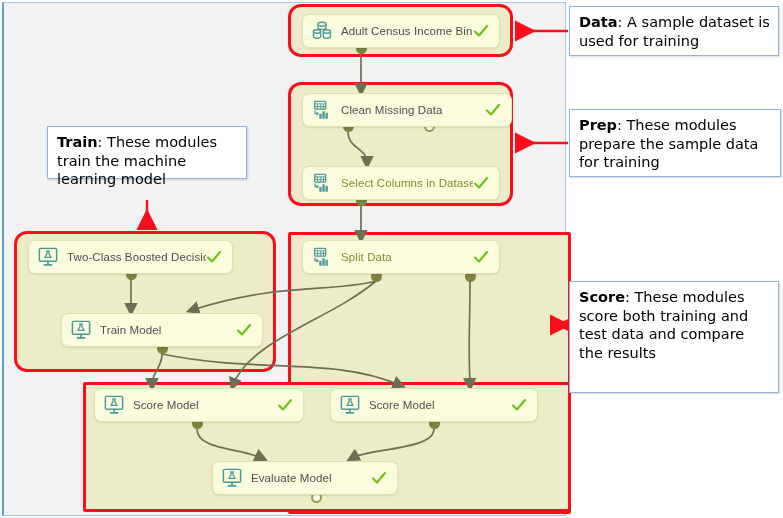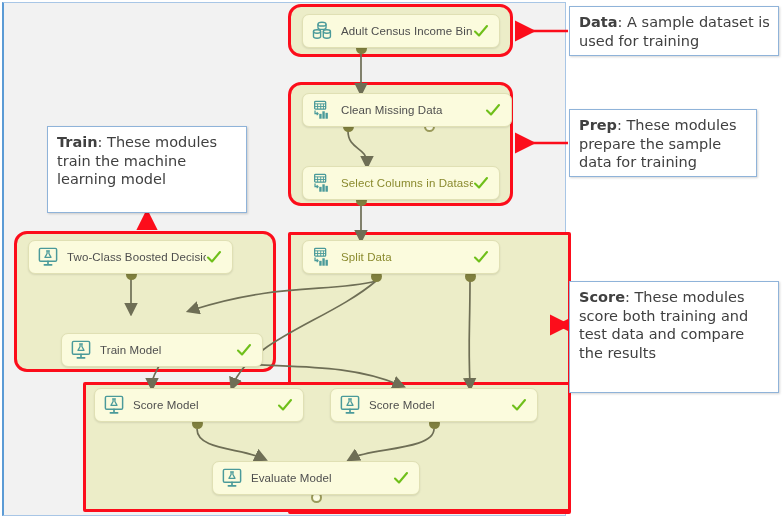--- a/index.html
+++ b/index.html
@@ -49,48 +49,48 @@
     letter-spacing:.1px;
   }
   .node .lbl.olive{color:#8a8a2e;}
   .node .chk{margin-left:auto;width:16px;height:16px;flex:0 0 16px;}
 
   
   #n-dataset{left:302px;top:14px;width:198px;}
   #n-clean{left:302px;top:93px;width:210px;}
   #n-select{left:302px;top:166px;width:198px;}
   #n-twoclass{left:28px;top:240px;width:205px;}
-  #n-train{left:61px;top:313px;width:202px;margin-top:20px;}
+  #n-train{left:61px;top:313px;width:202px;}
   #n-split{left:302px;top:240px;width:198px;border-radius:7px;}
   #n-score1{left:94px;top:388px;width:210px;}
   #n-score2{left:330px;top:388px;width:208px;}
-  #n-eval{left:212px;top:461px;width:208px;}
+  #n-eval{left:212px;top:461px;width:186px;}
 
   
   .port{position:absolute;width:11px;height:11px;border-radius:50%;box-sizing:border-box;}
   .port.filled{background:#80803f;}
   .port.hollow{background:#fdfde4;border:2px solid #9a9a5a;}
 
   
   .callout{
     position:absolute;box-sizing:border-box;
     background:#ffffff;
     border:1px solid #8fb3d9;
     box-shadow:1px 1px 2px rgba(0,0,0,.16);
     padding:6px 8px 6px 9px;
-    color:#404040;
+    color:#000000;
     font-size:14.5px;
     line-height:18.5px;
     font-family:"DejaVu Sans", sans-serif;
   }
   .callout b{font-weight:bold;}
   #c-data{left:569px;top:6px;width:210px;height:50px;}
-  #c-prep{left:569px;top:109px;width:188px;height:68px;}
+  #c-prep{left:569px;top:109px;width:212px;height:68px;}
   #c-score{left:569px;top:281px;width:210px;height:112px;}
-  #c-train{left:47px;top:126px;width:200px;height:87px;}
+  #c-train{left:47px;top:126px;width:200px;height:53px;}
 </style>
 </head>
 <body>
 
 <div id="root">
 
   <div class="canvas"></div>
 
   <div class="region" id="region-data"></div>
   <div class="region" id="region-prep"></div>

